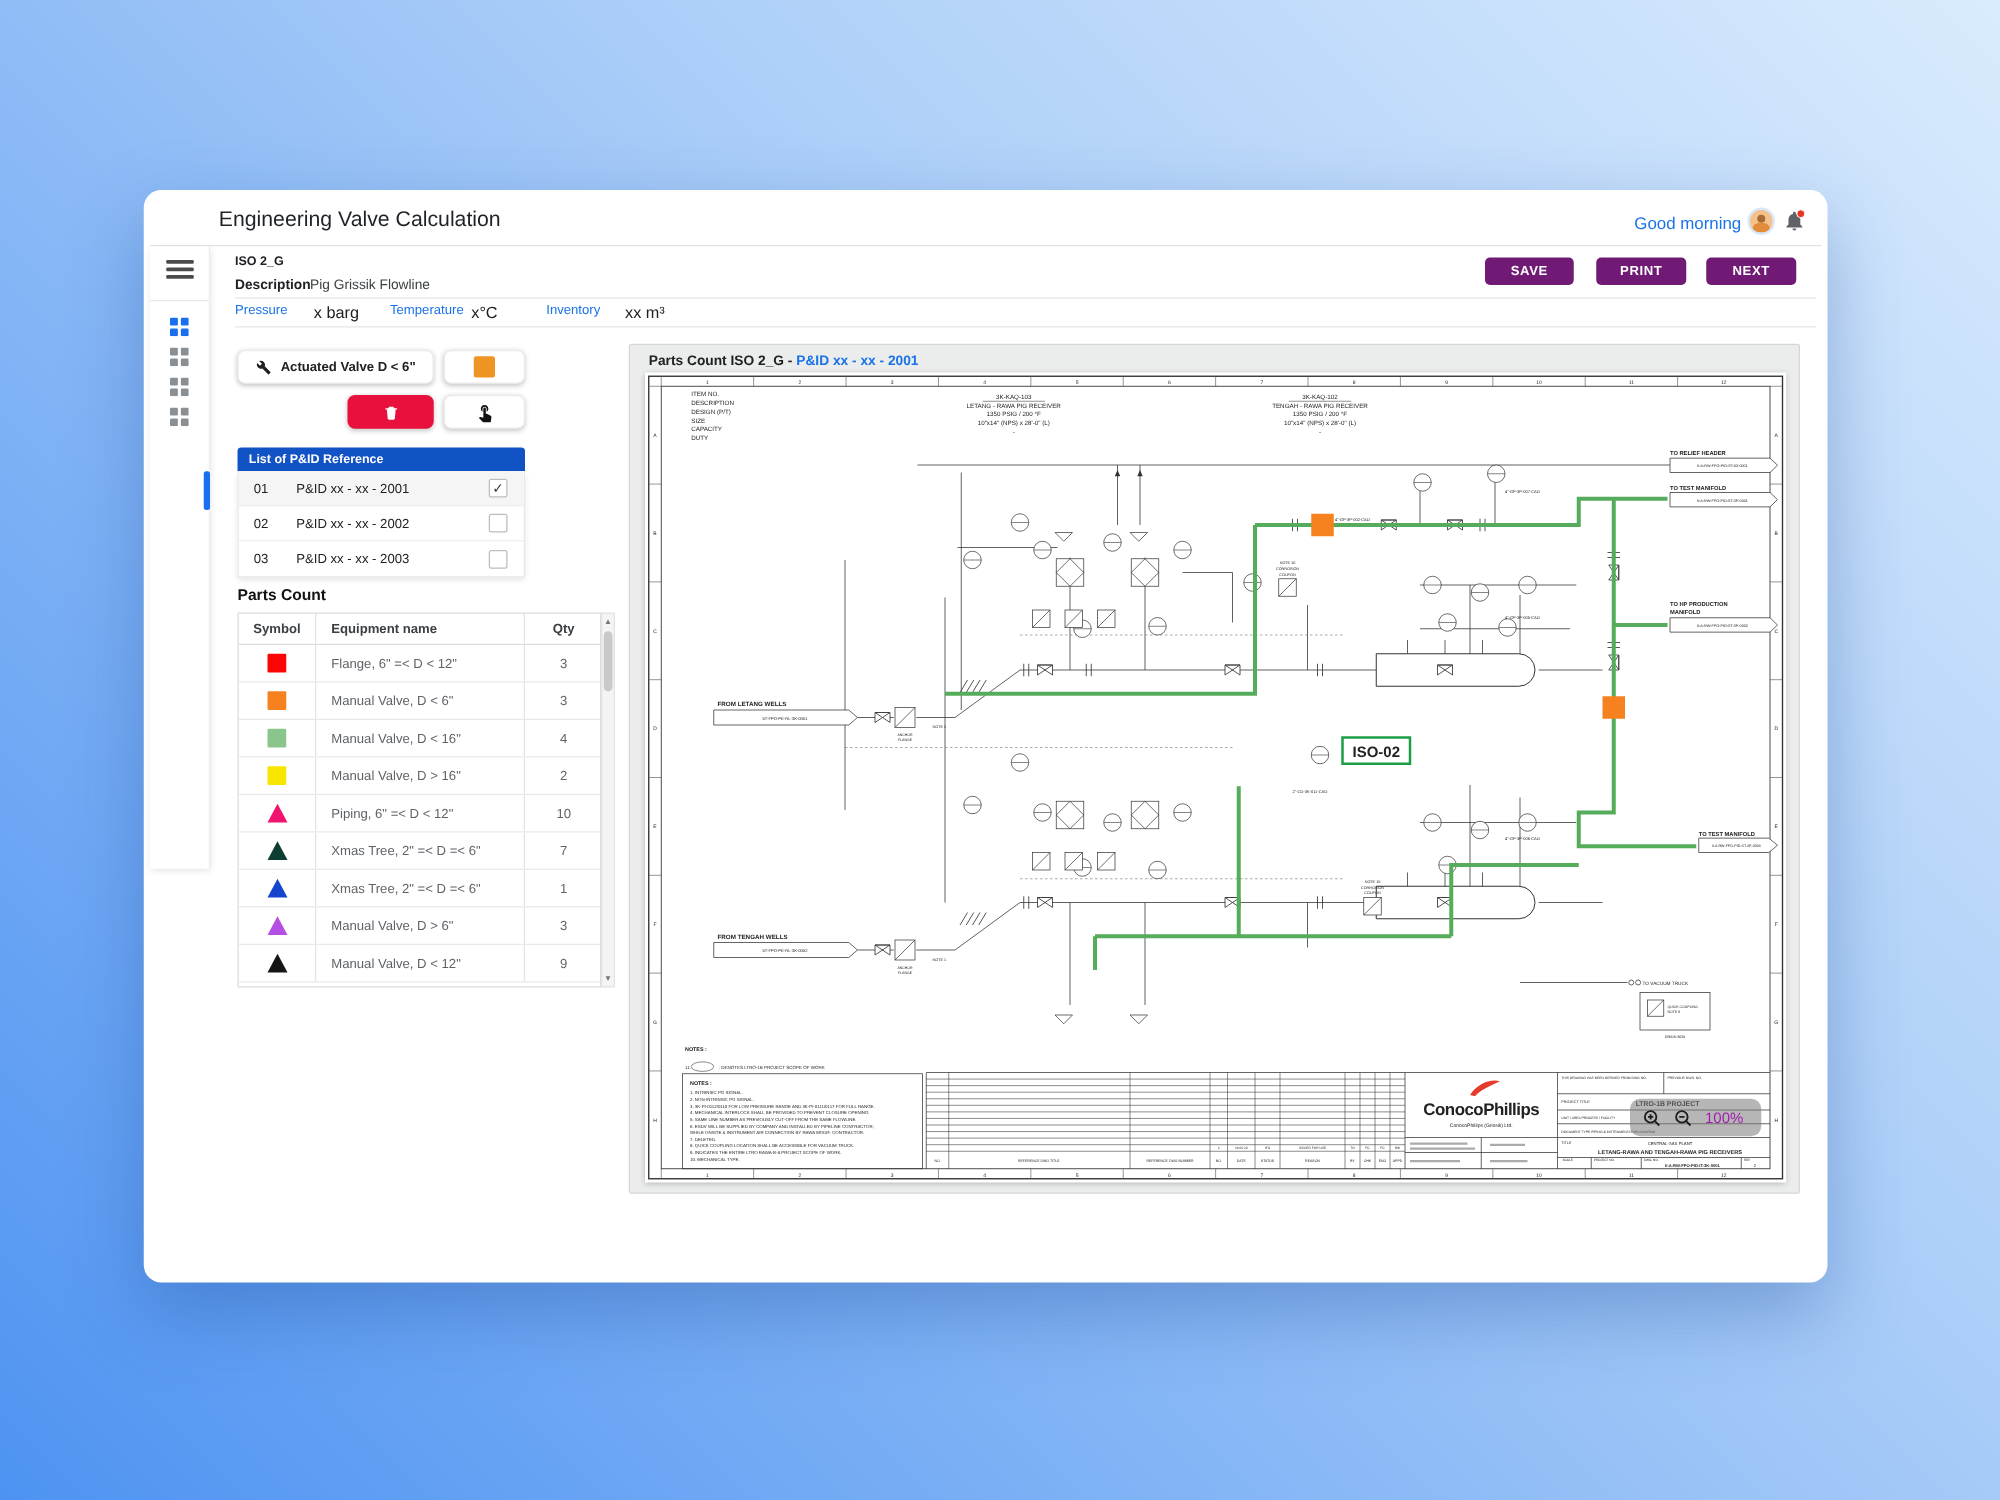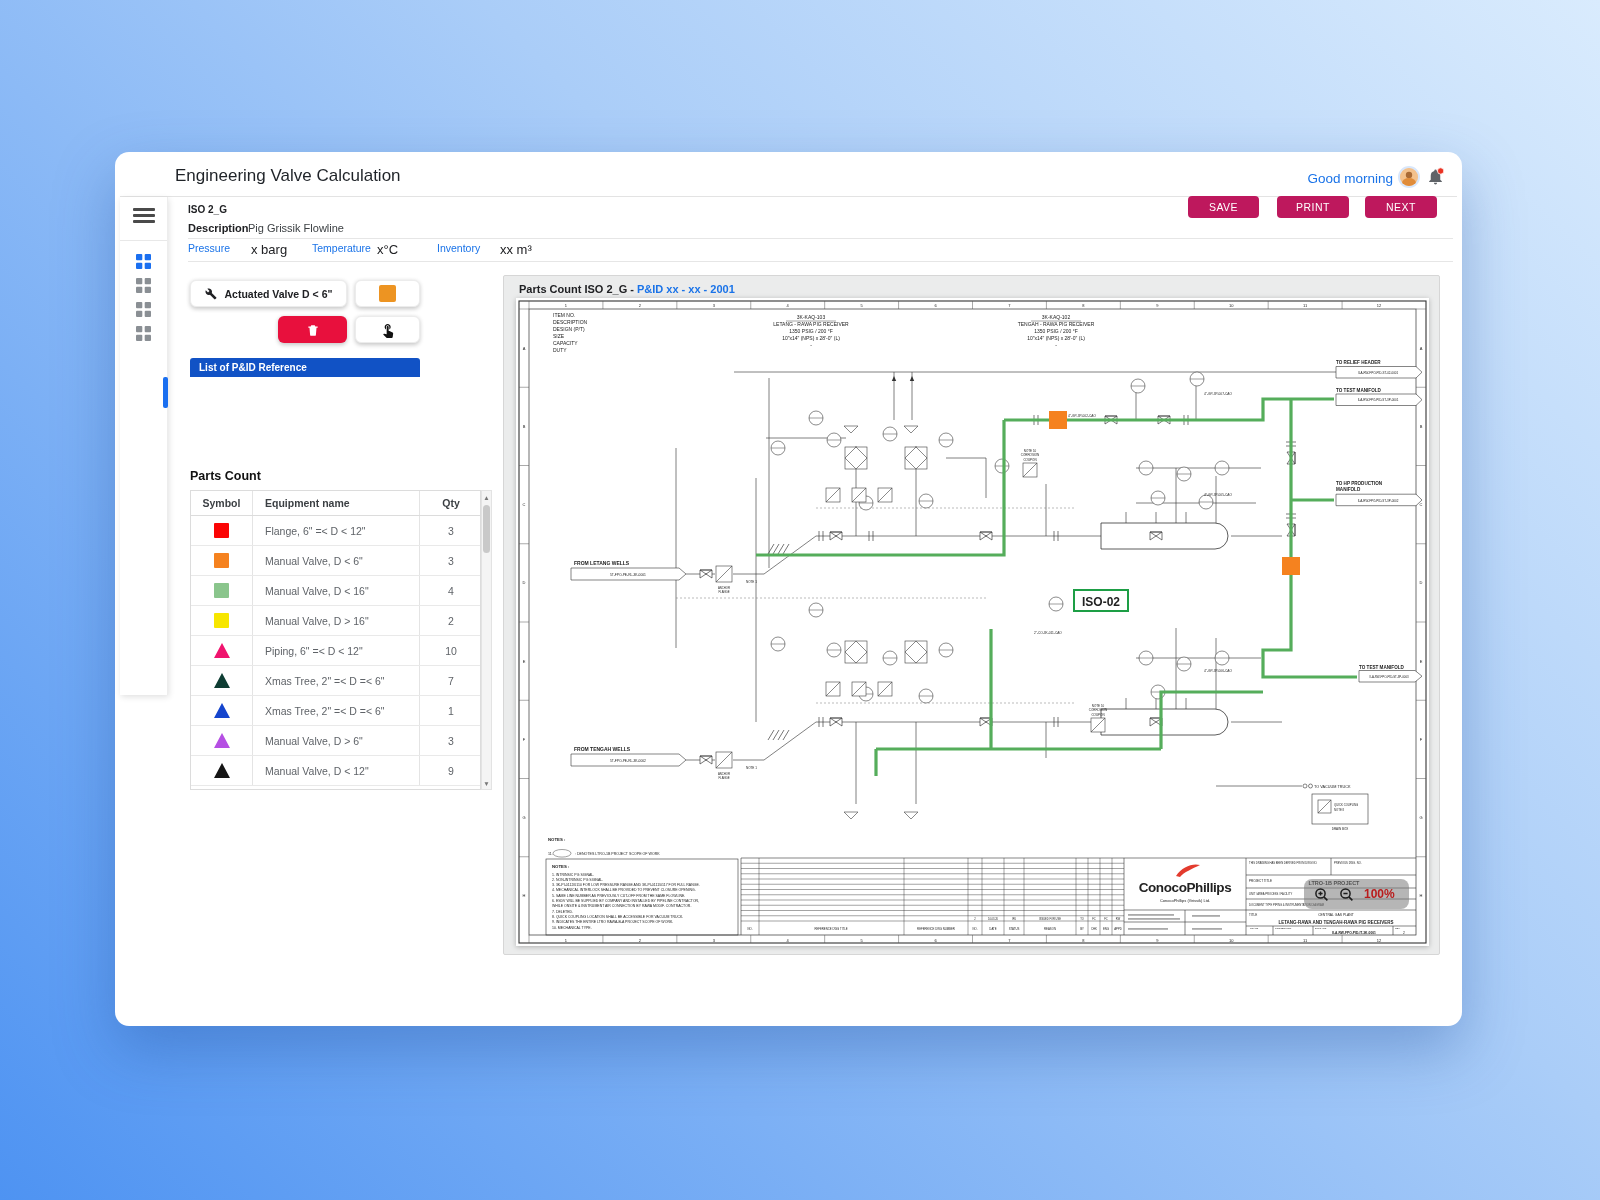--- a/index.html
+++ b/index.html
@@ -26,22 +26,22 @@
   .sb-item{width:100%;height:24px;display:flex;align-items:center;justify-content:center;cursor:pointer}
   .sb-indicator{position:absolute;left:43px;top:180px;width:5px;height:31px;background:#1a6ff0;border-radius:2px}
   
   .doc-id{left:73px;top:52px;font-size:10px;font-weight:700;color:#202124}
   .desc-label{left:73px;top:70px;font-size:11px;font-weight:700;color:#202124}
   .desc-value{left:133px;top:70px;font-size:11px;color:#3c4043}
   .div2{left:73px;right:9px;top:86px;height:1px;background:#e6e6e6}
   .div3{left:73px;right:9px;top:109px;height:1px;background:#e6e6e6}
   .f-label{top:90px;font-size:10.5px;color:#1a73e8}
   .f-value{top:90px;font-size:13px;color:#202124}
-  .btn{top:44px;height:22px;border-radius:4px;background:#be185d;color:#fff;
-       font-size:10.5px;font-weight:400;letter-spacing:.5px;display:flex;
+  .btn{top:54px;height:22px;border-radius:4px;background:#701a75;color:#fff;
+       font-size:10.5px;font-weight:700;letter-spacing:.5px;display:flex;
        align-items:center;justify-content:center;cursor:pointer;border:none}
   
   .tool{border-radius:6px;background:#fff;border:1px solid #ececec;
         box-shadow:0 1.5px 4px rgba(0,0,0,.22);display:flex;align-items:center;
         justify-content:center;cursor:pointer}
   .tool-main{left:75px;top:128px;width:157px;height:27px;gap:8px;
              font-size:10.5px;font-weight:700;color:#202124}
   .tool-swatch{left:240px;top:128px;width:65px;height:27px}
   .swatch{width:17px;height:17px;border-radius:2px}
   .tool-del{left:163px;top:164px;width:69px;height:27px;border:none}
@@ -76,21 +76,21 @@
   .sb-thumb{position:absolute;left:1px;top:14px;width:7px;height:48px;background:#c9c9c9;border-radius:4px;cursor:grab}
   
   .viewer{left:388px;top:123px;width:937px;height:680px;background:#ebecec;border:1px solid #d6d6d6;border-radius:2px}
   .viewer-title{position:absolute;left:15px;top:7px;font-size:11px;font-weight:700;color:#202124}
   .viewer-title .link{color:#1a73e8}
   .sheet{position:absolute;left:12px;top:22px;width:913px;height:648px;background:#fff;
          box-shadow:0 1px 5px rgba(0,0,0,.25);cursor:crosshair}
   .sheet svg{position:absolute;left:0;top:0}
   .zoom-overlay{position:absolute;left:800px;top:603px;width:105px;height:30px;border-radius:8px;
                 background:rgba(122,122,122,.55);display:flex;align-items:center;gap:10px;padding:0 10px}
-  .zoom-label{font-size:12px;font-weight:700;color:#b91c1c}
+  .zoom-label{font-size:12px;font-weight:400;color:#a21caf}
   svg text{font-family:"Liberation Sans",sans-serif;fill:#222}
   .tc{text-anchor:middle}
 </style>
 </head>
 <body>
 
 <div class="window">
 
   <div class="abs app-title">Engineering Valve Calculation</div>
   <div class="abs greeting">Good morning</div>
@@ -185,20 +185,37 @@
     </svg>
   </button>
   <div class="abs tool tool-hand">
     <svg width="16" height="16" viewBox="0 0 24 24">
       <path d="M9 11.24V7.5C9 6.12 10.12 5 11.5 5S14 6.12 14 7.5v3.74c1.21-.81 2-2.18 2-3.74C16 5.01 13.99 3 11.5 3S7 5.01 7 7.5c0 1.56.79 2.93 2 3.74zm9.84 4.63l-4.54-2.26c-.17-.07-.35-.11-.54-.11H13v-6c0-.83-.67-1.5-1.5-1.5S10 6.67 10 7.5v10.74l-3.43-.72c-.08-.01-.15-.03-.24-.03-.31 0-.59.13-.79.33l-.79.8 4.94 4.94c.27.27.65.44 1.06.44h6.79c.75 0 1.33-.55 1.44-1.28l.75-5.27c.01-.07.02-.14.02-.2 0-.62-.38-1.16-.91-1.38z" fill="#111"></path>
     </svg>
   </div>
 
   <div class="abs pid">
     <div class="pid-header">List of P&amp;ID Reference</div>
+    <div class="pid-rows" id="pid-rows">
+        <div class="pid-row">
+          <span class="pid-no">01</span>
+          <span class="pid-label">P&amp;ID xx - xx - 2001</span>
+          <span class="pid-check">✓</span>
+        </div>
+        <div class="pid-row">
+          <span class="pid-no">02</span>
+          <span class="pid-label">P&amp;ID xx - xx - 2002</span>
+          <span class="pid-check"></span>
+        </div>
+        <div class="pid-row">
+          <span class="pid-no">03</span>
+          <span class="pid-label">P&amp;ID xx - xx - 2003</span>
+          <span class="pid-check"></span>
+        </div>
+      </div>
   </div>
 
   <div class="abs parts-title">Parts Count</div>
   <div class="abs parts-table">
     <div class="pt-head">
       <div class="pt-c1">Symbol</div>
       <div class="pt-c2">Equipment name</div>
       <div class="pt-c3">Qty</div>
     </div>
     <div id="parts-rows">

